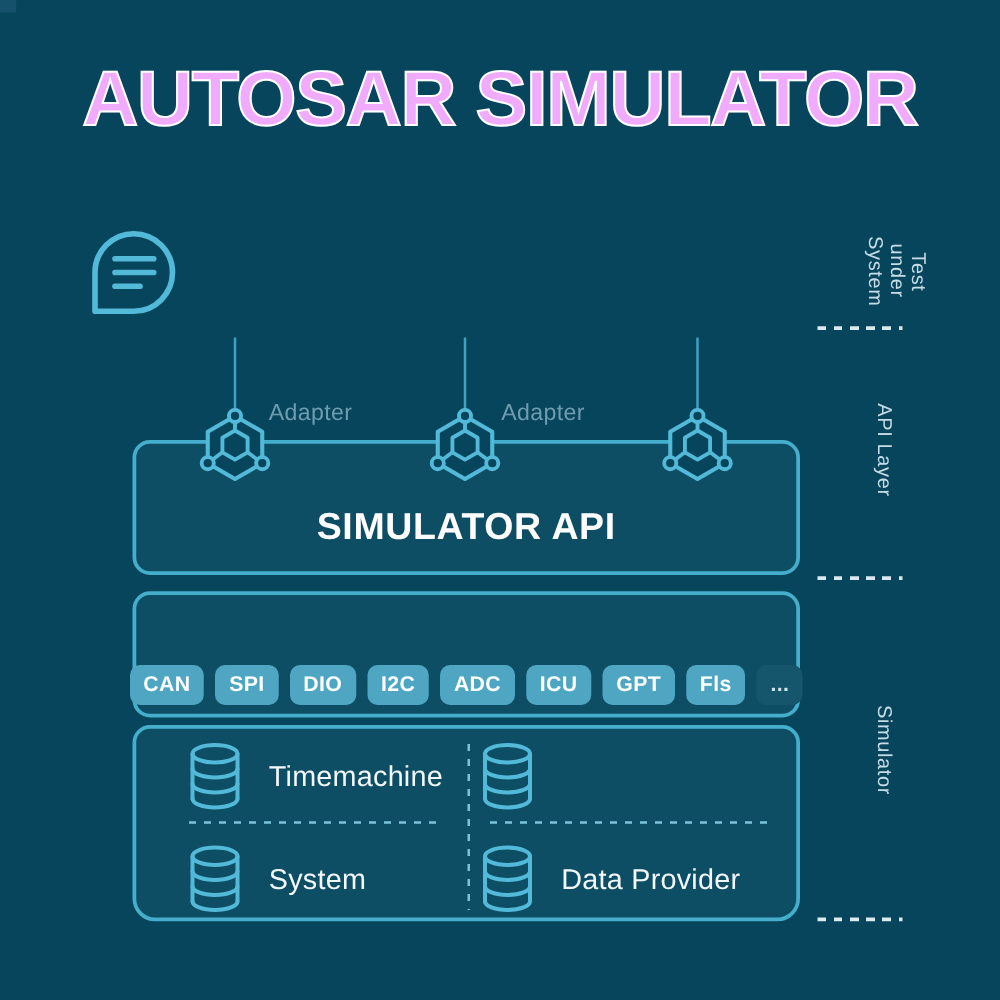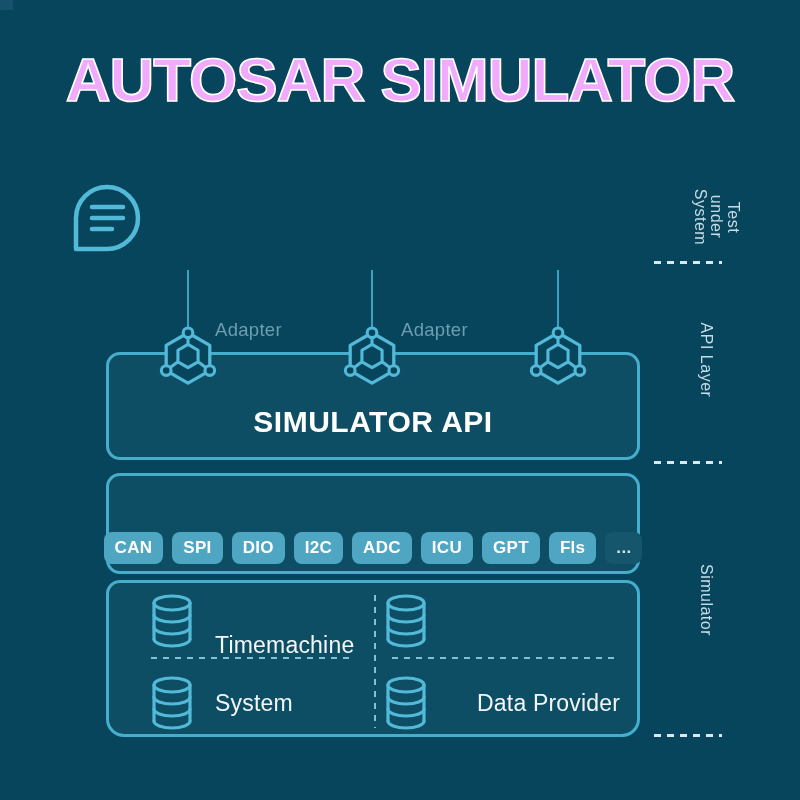--- a/index.html
+++ b/index.html
@@ -62,24 +62,24 @@
   .components-box { left:106px; top:580px; width:534px; height:157px; border-radius:14px 14px 18px 18px; }
   .db-icon { position:absolute; width:42px; height:54px; }
   .db-icon.r1c1 { left:42px;  top:11px; }
   .db-icon.r1c2 { left:276px; top:11px; }
   .db-icon.r2c1 { left:42px;  top:93px; }
   .db-icon.r2c2 { left:276px; top:93px; }
   .component-label {
     position:absolute; color:#f2f7f9; font-size:23px; letter-spacing:.2px;
     line-height:28px; white-space:nowrap;
   }
-  .component-label.r1c1 { left:106px; top:24px;margin-top:24px; }
+  .component-label.r1c1 { left:106px; top:24px; }
   .component-label.r1c2 { left:340px; top:24px; }
   .component-label.r2c1 { left:106px; top:106px; }
-  .component-label.r2c2 { left:340px; top:106px;margin-left:28px; }
+  .component-label.r2c2 { left:340px; top:106px; }
   .dash-h {
     position:absolute; height:2px;
     background:repeating-linear-gradient(90deg,#7cc3da 0 6px,transparent 6px 12px);
   }
   .dash-h.left  { left:42px;  top:74px; width:201px; }
   .dash-h.right { left:283px; top:74px; width:224px; }
   .dash-v {
     position:absolute; left:265px; top:12px; width:2px; height:133px;
     background:repeating-linear-gradient(180deg,#7cc3da 0 6px,transparent 6px 12px);
   }

